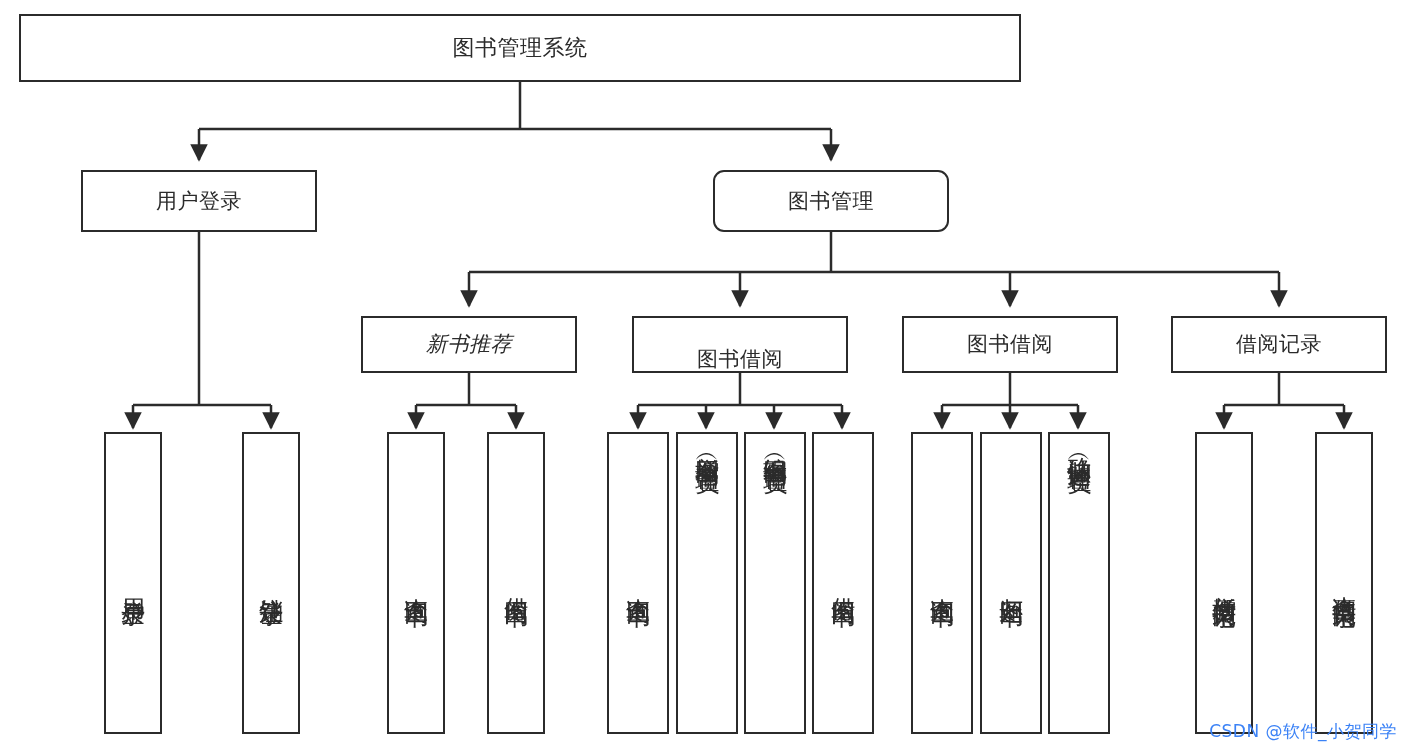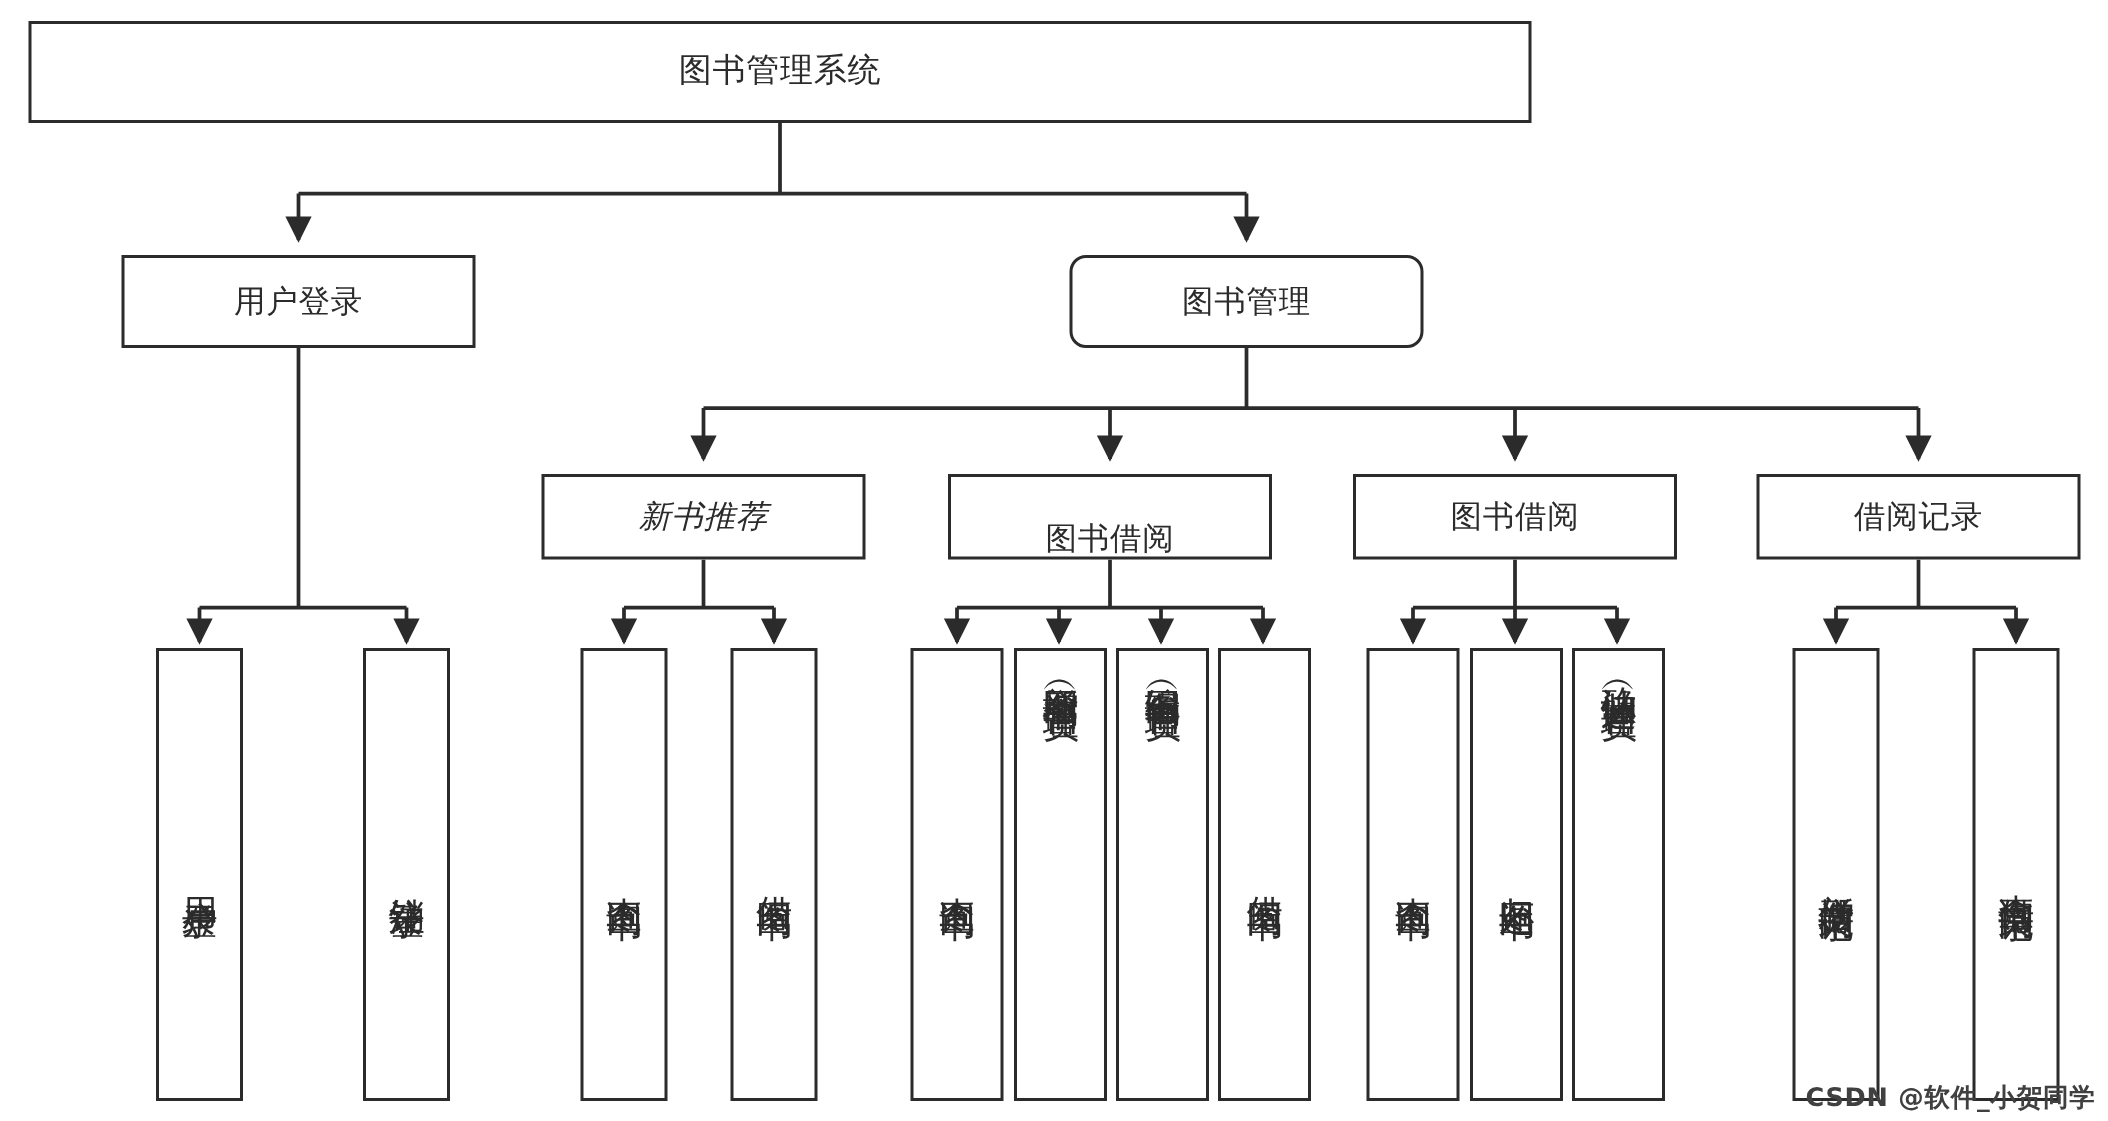--- a/index.html
+++ b/index.html
@@ -51,25 +51,24 @@
   }
   .leaf.tall .vlbl{
     align-self:flex-start;
     margin-top:4px;
   }
   .watermark{
     position:absolute;
     right:8px;
     bottom:4px;
     font-size:17px;
-    color:#404040;
+    color:#3b82f6;
     letter-spacing:.5px;
     white-space:nowrap;
     user-select:none;
-    font-weight:bold;
   }
 </style>
 </head>
 <body>
 
 <div id="stage">
 
   <svg id="wires" viewBox="0 0 1405 747">
     <defs>
       <marker id="arrow" viewBox="0 0 10 10" refX="9" refY="5" markerWidth="7" markerHeight="7" orient="auto-start-reverse">

